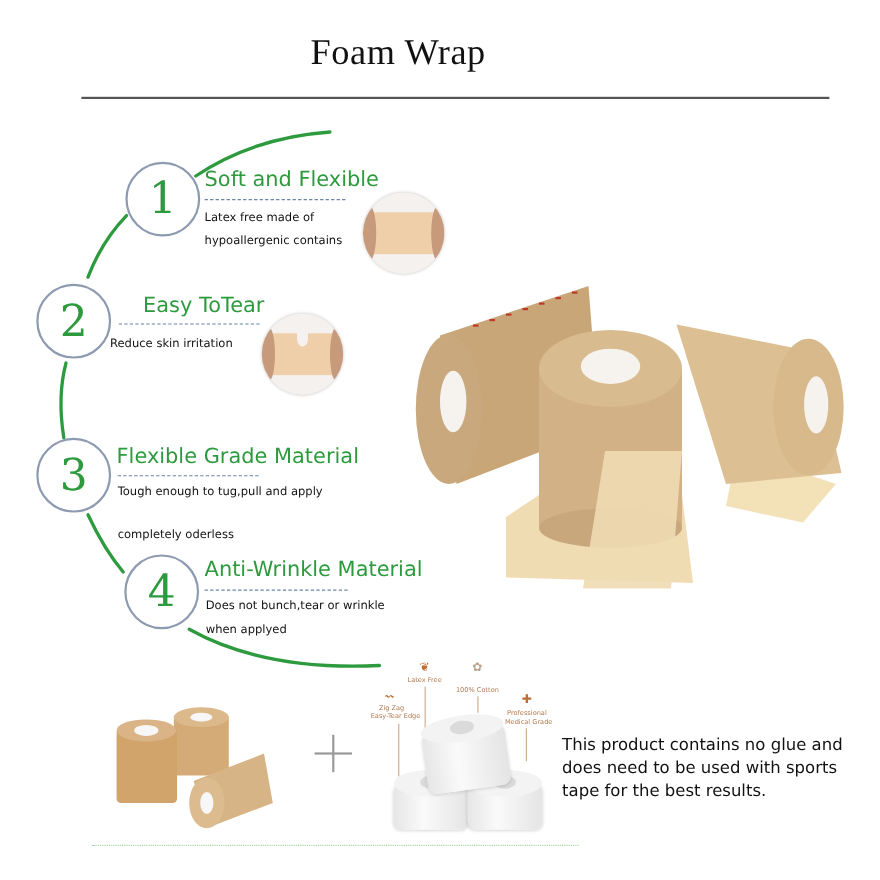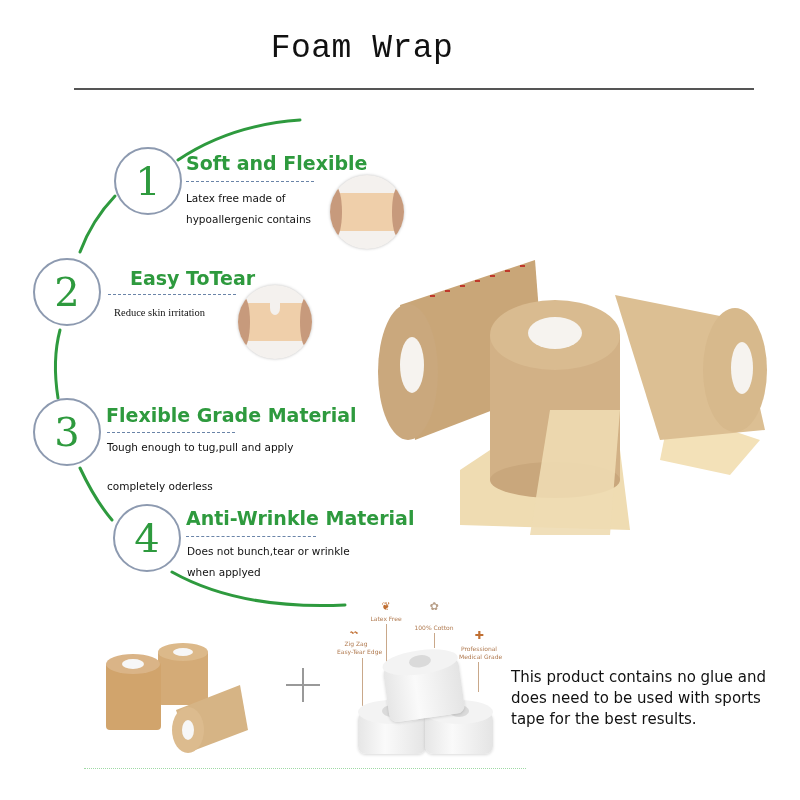--- a/index.html
+++ b/index.html
@@ -1,34 +1,34 @@
 <!DOCTYPE html>
 <html><head>
 <meta charset="utf-8">
 <style>
   * { box-sizing: border-box; margin: 0; padding: 0; }
   html, body { width: 800px; height: 800px; background: #ffffff; overflow: hidden; }
   body { position: relative; font-family: "DejaVu Sans", sans-serif; color: #111; }
 
   .page-title {
     position: absolute; left: 0; top: 30px; width: 724px; text-align: center;
-    font-family: Liberation Mono, monospace; font-size: 33px; color: #111; letter-spacing: 0.5px;
+    font-family: Liberation Serif, serif; font-size: 33px; color: #111; letter-spacing: 0.5px;
   }
   .title-rule { position: absolute; left: 74px; top: 88px; width: 680px; height: 2px; background: #555; }
 
   .arc-svg { position: absolute; left: 0; top: 0; width: 800px; height: 800px; pointer-events: none; }
 
   .num-circle {
     position: absolute; width: 68px; height: 68px; border-radius: 50%;
     border: 2px solid #8d9ab0; background: #fff;
     display: flex; align-items: center; justify-content: center;
     font-family: "DejaVu Serif", serif; font-size: 40px; color: #2e9a3e;
   }
   .feat-title {
-    position: absolute; font-family: "DejaVu Sans", sans-serif; font-size: 19px; color: #2e9a3e; white-space: nowrap; font-weight: bold;
+    position: absolute; font-family: "DejaVu Sans", sans-serif; font-size: 19px; color: #2e9a3e; white-space: nowrap;
   }
   .feat-rule { position: absolute; height: 0; border-top: 1px dashed #6a84a8; }
   .feat-desc {
     position: absolute; font-family: "DejaVu Sans", sans-serif; font-size: 10.5px; color: #111; line-height: 21px; white-space: nowrap;
   }
 
   .thumb {
     position: absolute; width: 74px; height: 74px; border-radius: 50%; overflow: hidden;
     background: #f4f1ee; box-shadow: 0 0 3px rgba(0,0,0,0.25);
   }
@@ -75,21 +75,21 @@
 <div class="feat-desc" style="left:186px;top:209px;">hypoallergenic contains</div>
 <div class="thumb" style="left:330px;top:175px;">
   <div class="band"></div>
     <div class="edge-l"></div>
     <div class="edge-r"></div>
 </div>
 
 <div class="num-circle" style="left:33px;top:258px;">2</div>
 <div class="feat-title" style="left:110px;top:267px;margin-left:20px;">Easy ToTear</div>
 <div class="feat-rule" style="left:108px;top:294px;width:128px;"></div>
-<div class="feat-desc" style="left:114px;top:302px;font-family:Liberation Serif, serif;">Reduce skin irritation</div>
+<div class="feat-desc" style="left:100px;top:302px;">Reduce skin irritation</div>
 <div class="thumb" style="left:238px;top:285px;">
   <div class="band"></div>
     <div class="edge-l"></div>
     <div class="edge-r"></div>
     <div class="notch"></div>
 </div>
 
 <div class="num-circle" style="left:33px;top:398px;">3</div>
 <div class="feat-title" style="left:106px;top:404px;">Flexible Grade Material</div>
 <div class="feat-rule" style="left:107px;top:432px;width:128px;"></div>

